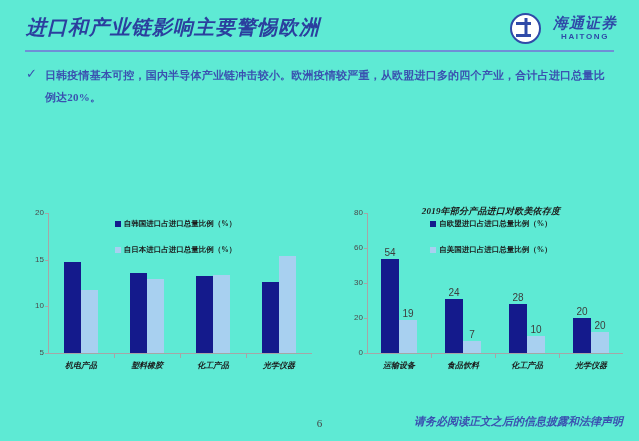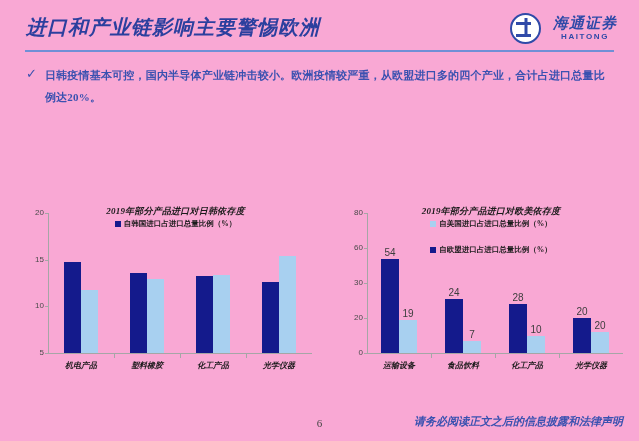--- a/index.html
+++ b/index.html
@@ -7,21 +7,21 @@
     padding: 0;
     background: #ffffff;
   }
   body {
     font-family: "Liberation Sans", sans-serif;
   }
   #slide {
     position: relative;
     width: 639px;
     height: 441px;
-    background: #f9a8d4;
+    background: #5eead4;
     overflow: hidden;
   }
 
   
   #header {
     position: absolute;
     left: 0; top: 0;
     width: 639px; height: 56px;
   }
   #slide-title {
@@ -261,25 +261,28 @@
       </div>
     </div>
   </div>
 
   <div id="bullet-block">
     <div id="bullet-check">✓</div>
     <div id="bullet-text">日韩疫情基本可控，国内半导体产业链冲击较小。欧洲疫情较严重，从欧盟进口多的四个产业，合计占进口总量比例达20%。</div>
   </div>
 
   <div id="chart-left" class="chart">
-    <div class="chart-title">2019年部分产品进口对日韩依存度</div>
     <div class="legend">
       <div class="legend-row">
         <span class="legend-swatch" style="background: rgb(20, 26, 140);"></span>
         <span class="legend-label">自韩国进口占进口总量比例（%）</span>
+      </div>
+      <div class="legend-row">
+        <span class="legend-swatch" style="background: rgb(168, 208, 240);"></span>
+        <span class="legend-label">自日本进口占进口总量比例（%）</span>
       </div>
     </div>
     <div class="plot">
         <div class="axis-line" style="left: 36px; top: 8px; width: 1px; height: 140px;"></div>
         <div class="axis-line" style="left: 36px; top: 148px; width: 264px; height: 1px;"></div>
         <div class="tick-label" style="left: 10px; top: 143px; width: 22px;">5</div>
         <div class="tick-mark" style="left: 33px; top: 148px;"></div>
         <div class="tick-label" style="left: 10px; top: 96.3333px; width: 22px;">10</div>
         <div class="tick-mark" style="left: 33px; top: 101.333px;"></div>
         <div class="tick-label" style="left: 10px; top: 49.6667px; width: 22px;">15</div>
@@ -301,26 +304,26 @@
         <div class="bar navy" style="left: 250px; top: 77.0667px; width: 17px; height: 70.9333px; background: rgb(20, 26, 140);"></div>
         <div class="bar light" style="left: 267px; top: 50.9333px; width: 17px; height: 97.0667px; background: rgb(168, 208, 240);"></div>
         <div class="cat-label" style="left: 267px; top: 155px;">光学仪器</div>
       </div>
   </div>
 
   <div id="chart-right" class="chart">
     <div class="chart-title">2019年部分产品进口对欧美依存度</div>
     <div class="legend">
       <div class="legend-row">
+        <span class="legend-swatch" style="background: rgb(20, 26, 140);"></span>
+        <span class="legend-label">自欧盟进口占进口总量比例（%）</span>
+      </div>
+      <div class="legend-row">
         <span class="legend-swatch" style="background: rgb(168, 208, 240);"></span>
         <span class="legend-label">自美国进口占进口总量比例（%）</span>
-      </div>
-      <div class="legend-row">
-        <span class="legend-swatch" style="background: rgb(20, 26, 140);"></span>
-        <span class="legend-label">自欧盟进口占进口总量比例（%）</span>
       </div>
     </div>
     <div class="plot">
         <div class="axis-line" style="left: 42px; top: 8px; width: 1px; height: 140px;"></div>
         <div class="axis-line" style="left: 42px; top: 148px; width: 256px; height: 1px;"></div>
         <div class="tick-label" style="left: 16px; top: 143px; width: 22px;">0</div>
         <div class="tick-mark" style="left: 39px; top: 148px;"></div>
         <div class="tick-label" style="left: 16px; top: 108px; width: 22px;">20</div>
         <div class="tick-mark" style="left: 39px; top: 113px;"></div>
         <div class="tick-label" style="left: 16px; top: 73px; width: 22px;">30</div>

